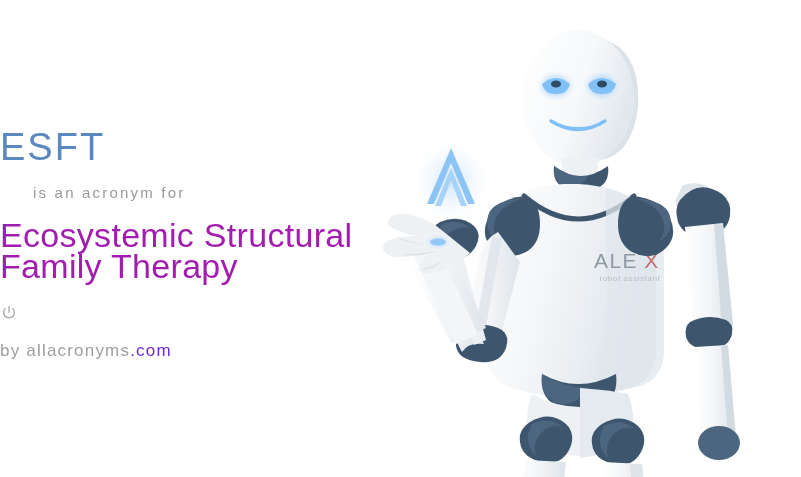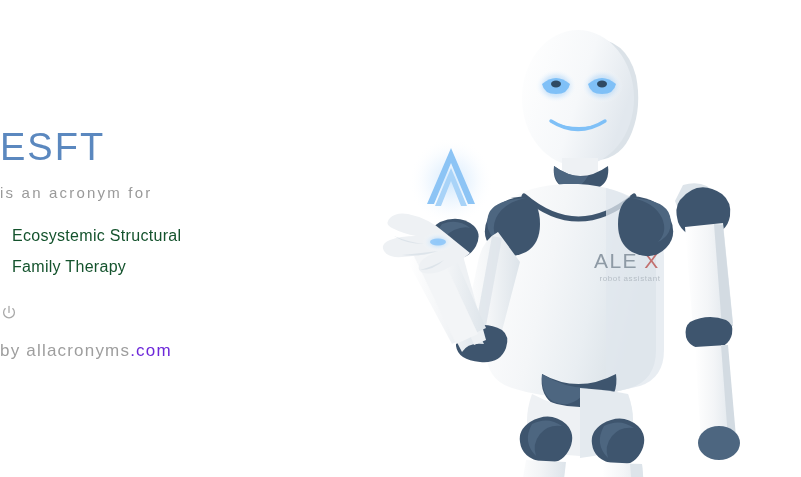--- a/index.html
+++ b/index.html
@@ -41,30 +41,31 @@
   .acronym-sub {
     position: absolute;
     left: 0;
     top: 185px;
     width: 400px;
     font-size: 15px;
     font-weight: 400;
     letter-spacing: 2.2px;
     color: #9a9a9a;
     line-height: 1;
+    padding-left: 33px;
   }
   .definition {
     position: absolute;
-    left: 12px;
+    left: 0;
     top: 220px;
     width: 400px;
-    font-size: 16px;
+    font-size: 34px;
     font-weight: 400;
     letter-spacing: 0.3px;
-    color: #14532d;
+    color: #a21caf;
     line-height: 31px;
   }
   .definition .dline { display: block; }
 
   .power-icon {
     position: absolute;
     left: 0;
     top: 300px;
     width: 400px;
     height: 24px;

